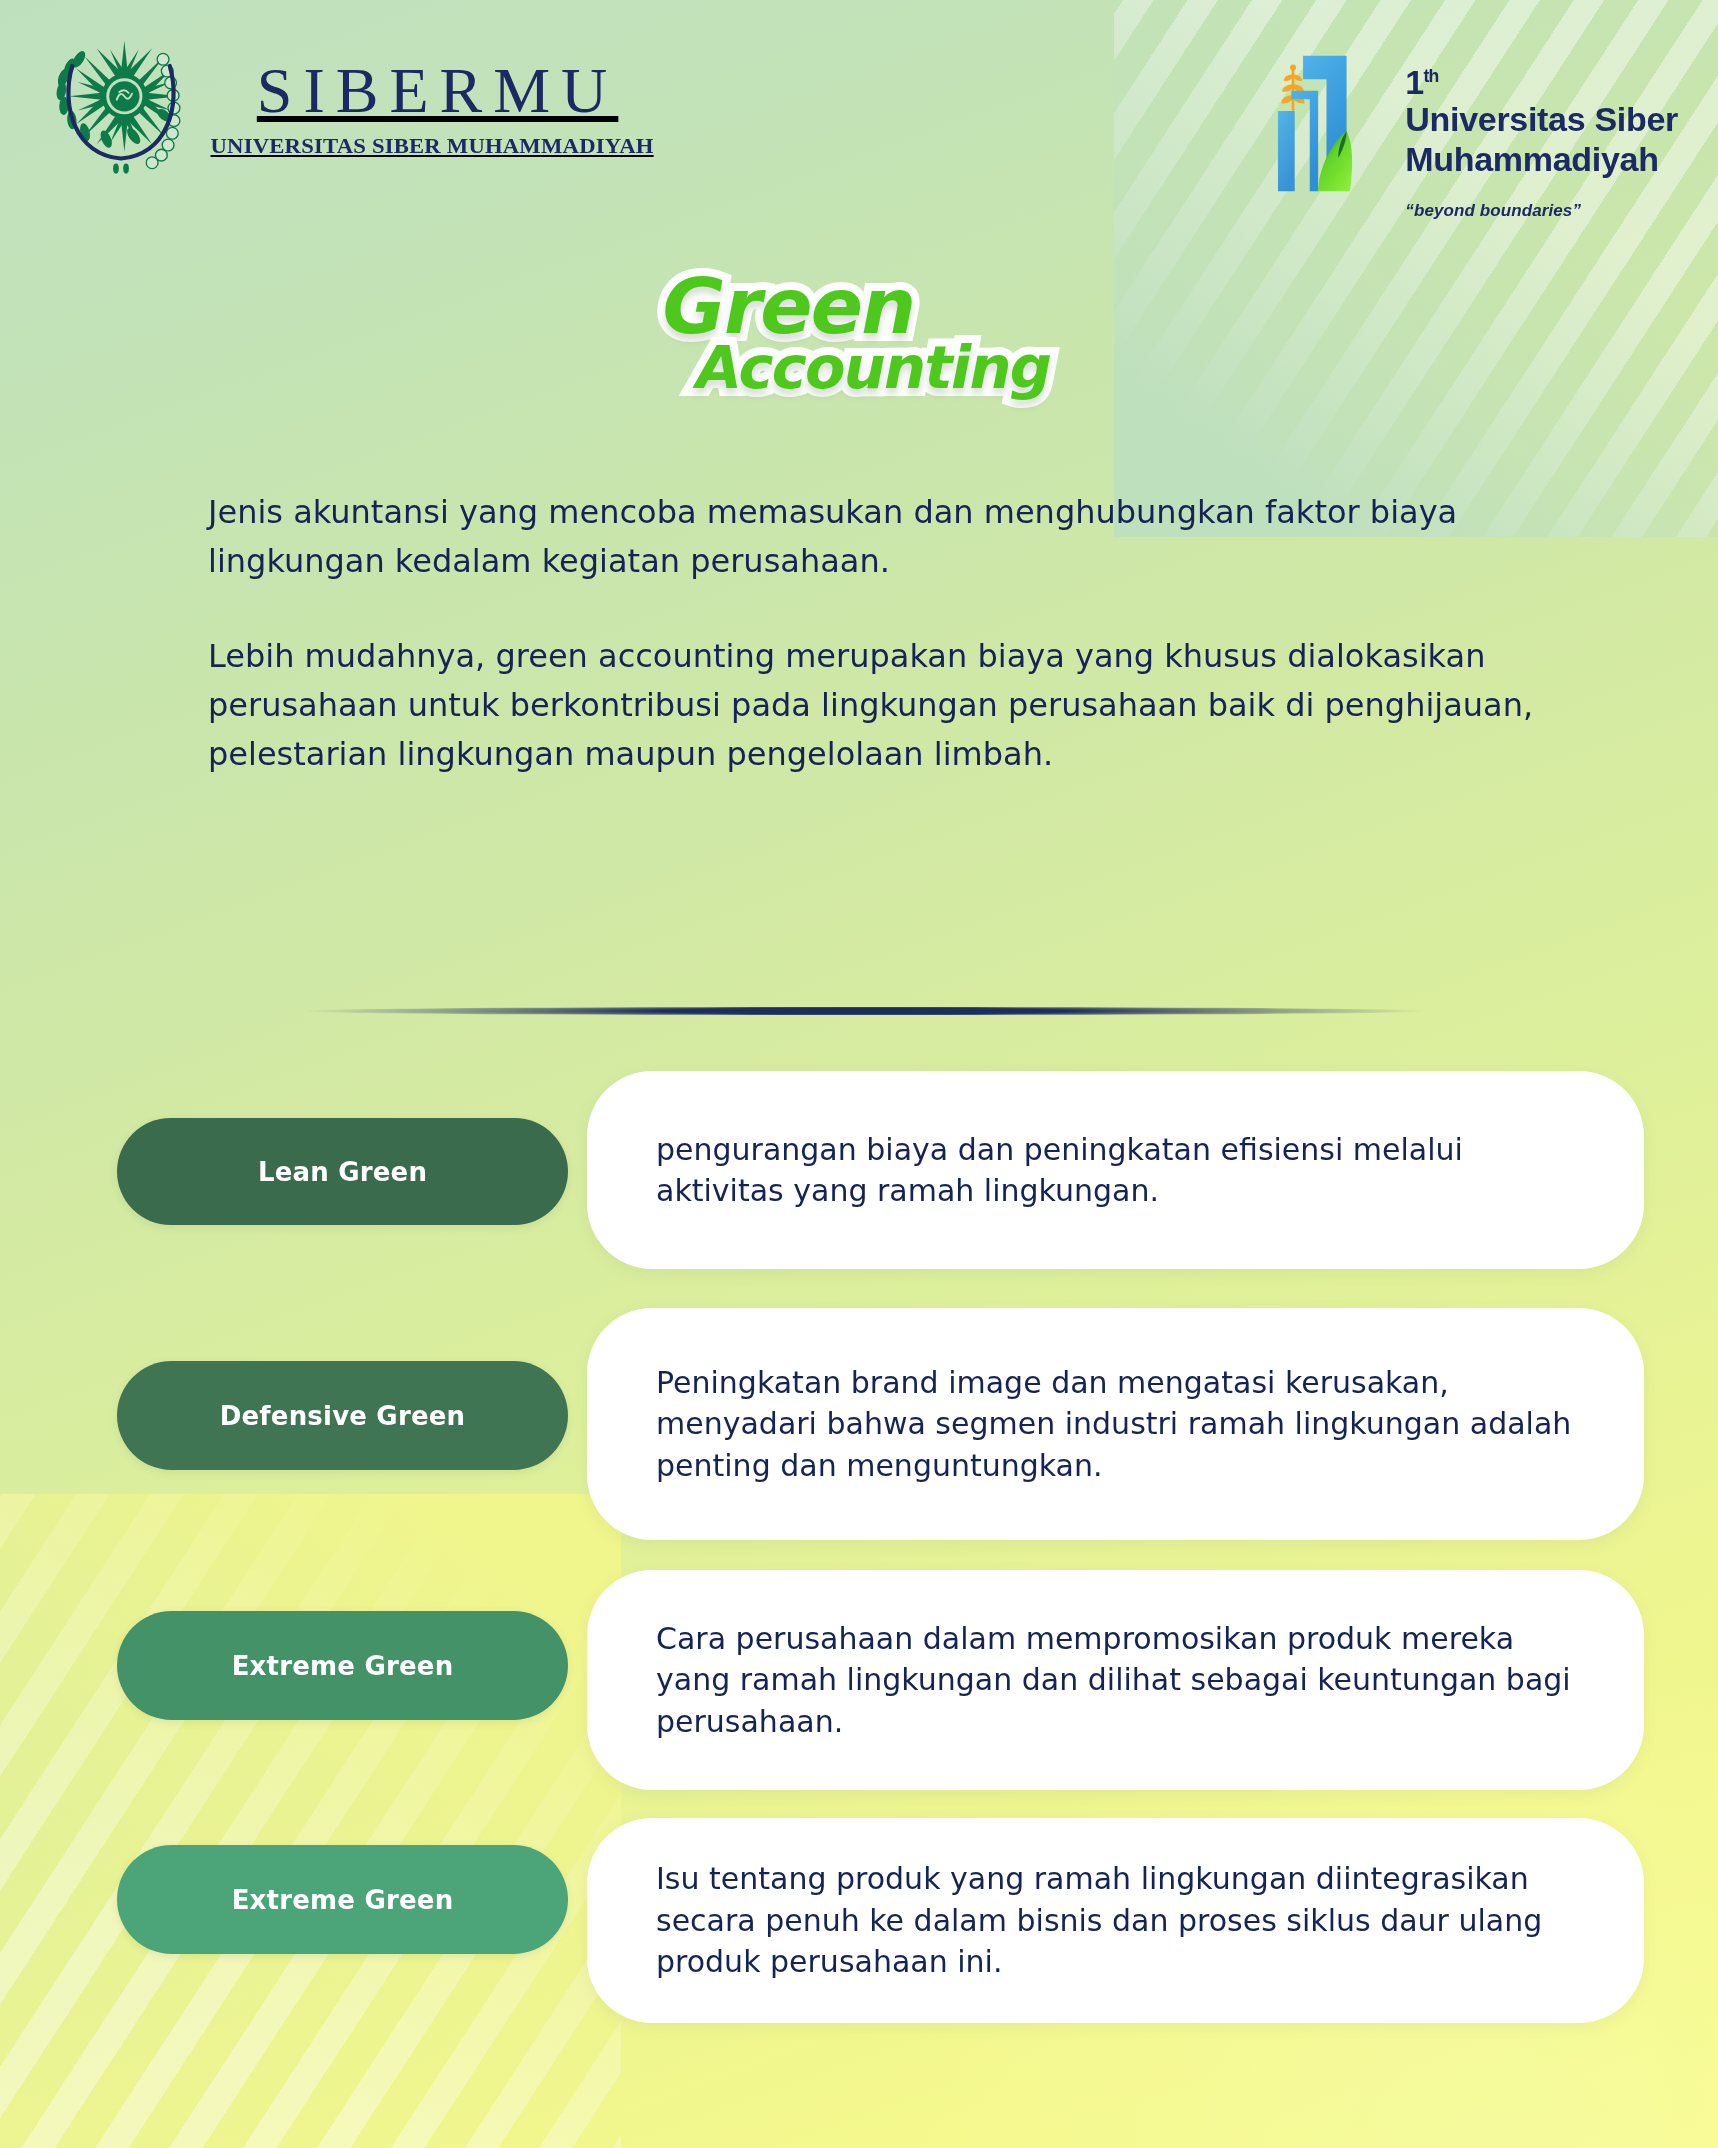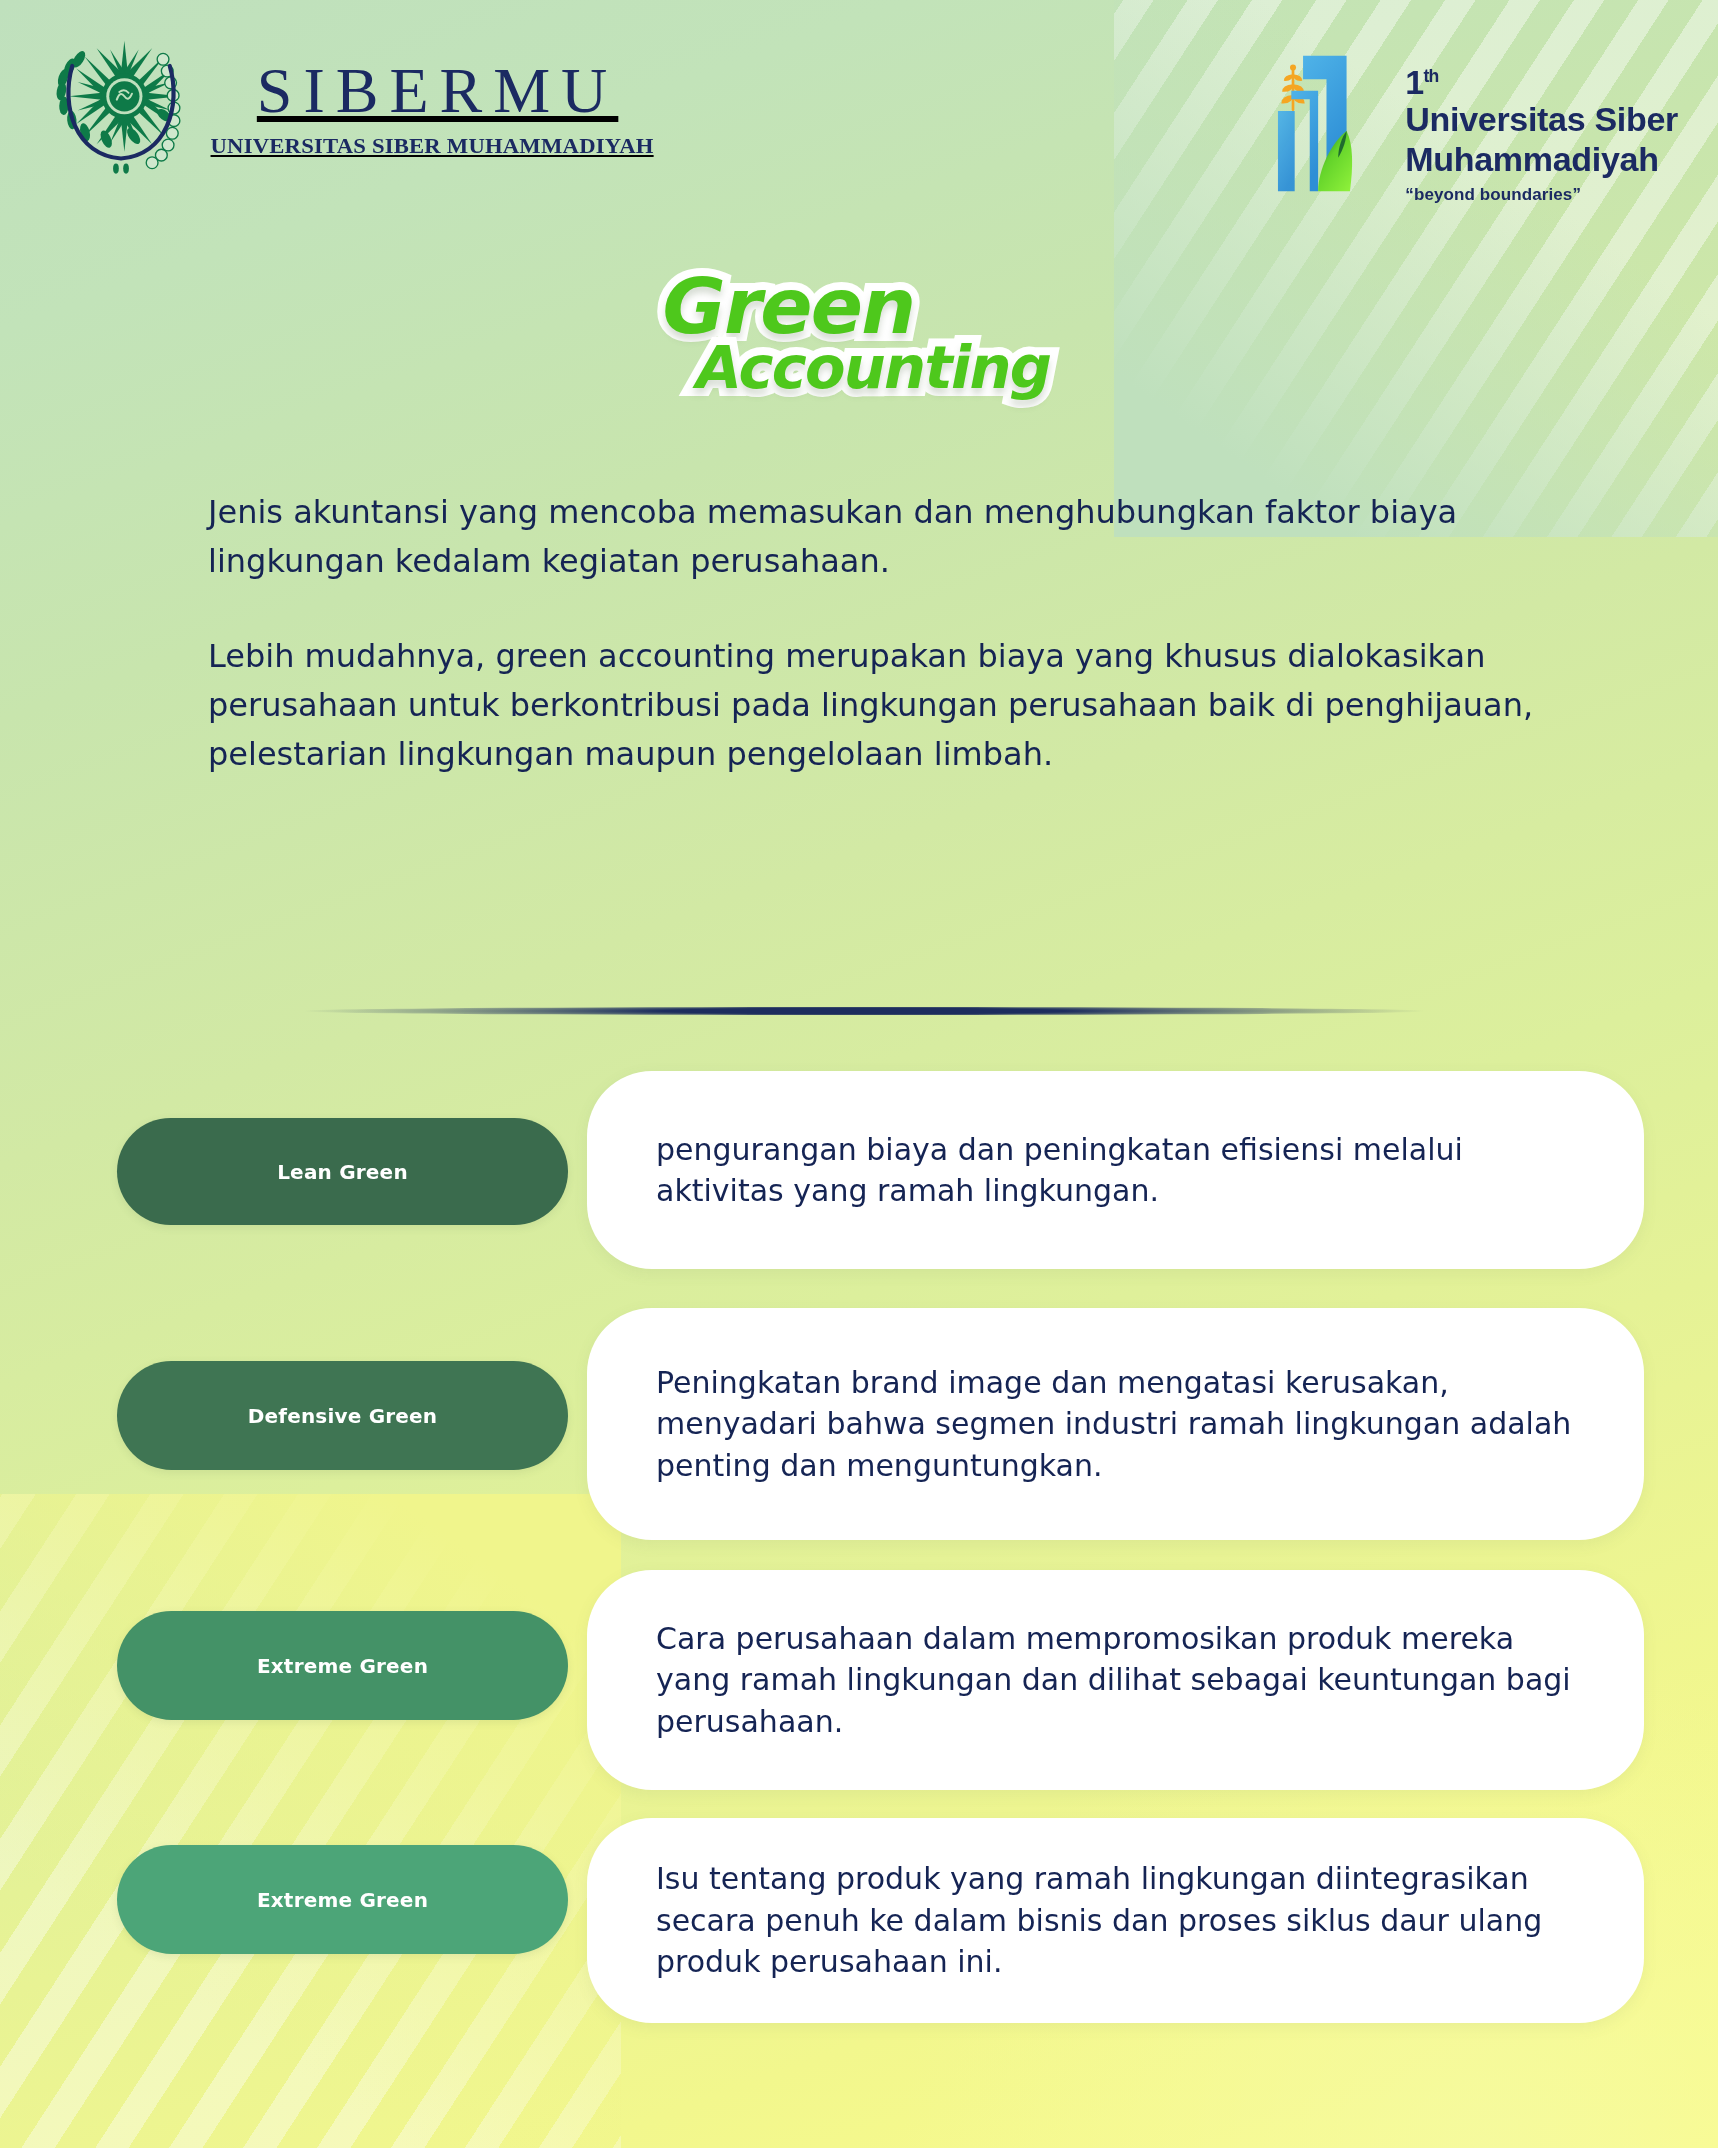--- a/index.html
+++ b/index.html
@@ -133,23 +133,24 @@
   .anniv-name {
     color: #1b2a62;
     font-weight: bold;
     font-size: 34px;
     line-height: 1.04;
     letter-spacing: -0.3px;
     margin-top: 4.2px;
   }
   .anniv-tag {
     color: #1b2a62;
+    font-style: italic;
     font-size: 17px;
     font-weight: bold;
-    margin-top: 8px;
+    margin-top: 24px;
     letter-spacing: 0.1px;
   }
 
   
   .title-wrap {
     position: absolute;
     top: 270px;
     left: 0; right: 0;
     text-align: center;
     z-index: 6;
@@ -211,21 +212,21 @@
   .pill {
     position: absolute;
     left: 117px;
     width: 451px;
     border-radius: 76px;
     display: flex;
     align-items: center;
     justify-content: center;
     color: #ffffff;
     font-family: "DejaVu Sans", sans-serif;
-    font-size: 20px;
+    font-size: 26px;
     font-weight: bold;
     letter-spacing: 0.2px;
     z-index: 3;
     box-shadow: 0 2.5px 8.4px rgba(60,90,60,0.10);
   }
   .card {
     position: absolute;
     left: 587px;
     right: 74px;
     background: #ffffff;

